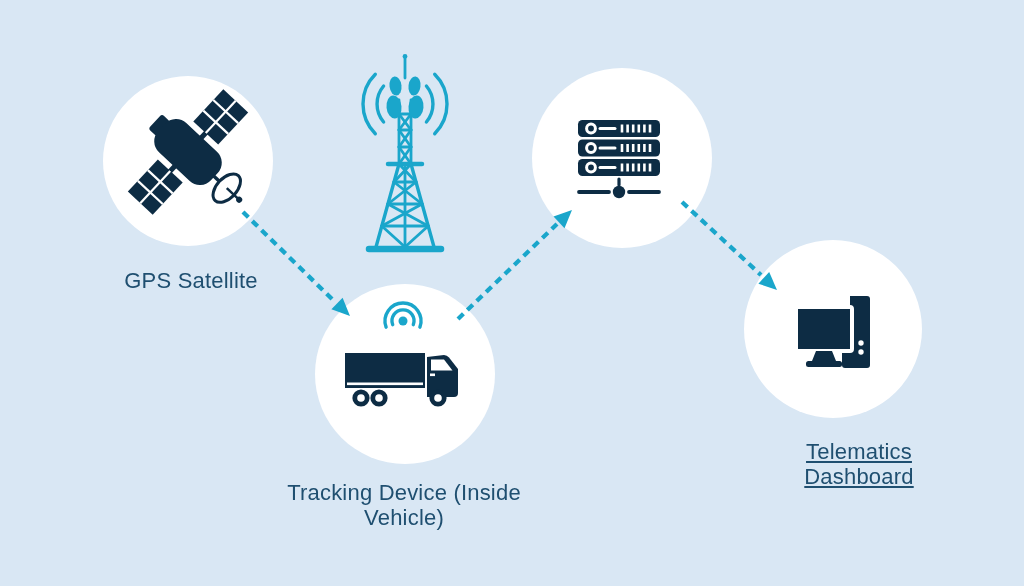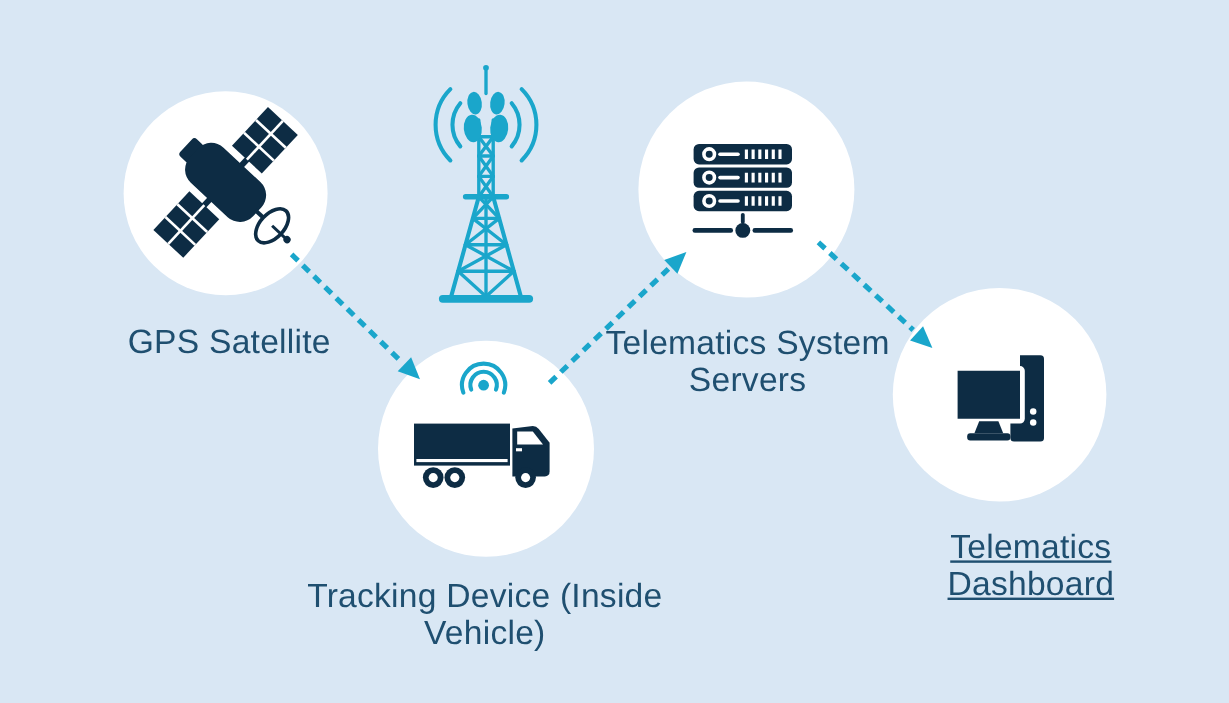--- a/index.html
+++ b/index.html
@@ -14,21 +14,21 @@
   .c-dash{left:744px;top:240px;width:178px;height:178px;}
   .icon{position:absolute;}
   .i-sat{left:112px;top:82px;}
   .i-tower{left:342px;top:52px;}
   .i-truck{left:335px;top:300px;}
   .i-servers{left:570px;top:110px;}
   .i-comp{left:790px;top:290px;}
   .arrows{position:absolute;left:0;top:0;pointer-events:none;}
   .label{
     position:absolute;transform:translateX(-50%);text-align:center;
-    color:#1f4f70;font-size:28px;line-height:1.12;letter-spacing:.2px;
+    color:#1f4f70;font-size:22px;line-height:1.12;letter-spacing:.2px;
     white-space:pre-line;font-weight:400;
   }
   .l-gps{left:191px;top:269px;}
   .l-truck{left:404px;top:481px;}
   .l-servers{left:623px;top:270px;}
   .l-dash{left:859px;top:440px;text-decoration:underline;}
 </style>
 </head>
 <body>
 
@@ -199,17 +199,15 @@
     </g>
     <g>
       <line x1="682" y1="202" x2="761" y2="275" stroke="#1aa6cb" stroke-width="4.3" stroke-dasharray="7.5 5.5"></line>
       <polygon points="777,290 758.4,283.7 769.2,271.9" fill="#1aa6cb"></polygon>
     </g>
   </svg>
 
   <div class="label l-gps">GPS Satellite</div>
   <div class="label l-truck">Tracking Device (Inside
 Vehicle)</div>
-  <div class="label l-servers">Telematics System
-Servers</div>
   <div class="label l-dash">Telematics Dashboard</div>
 
 </div>
 
 </body></html>

